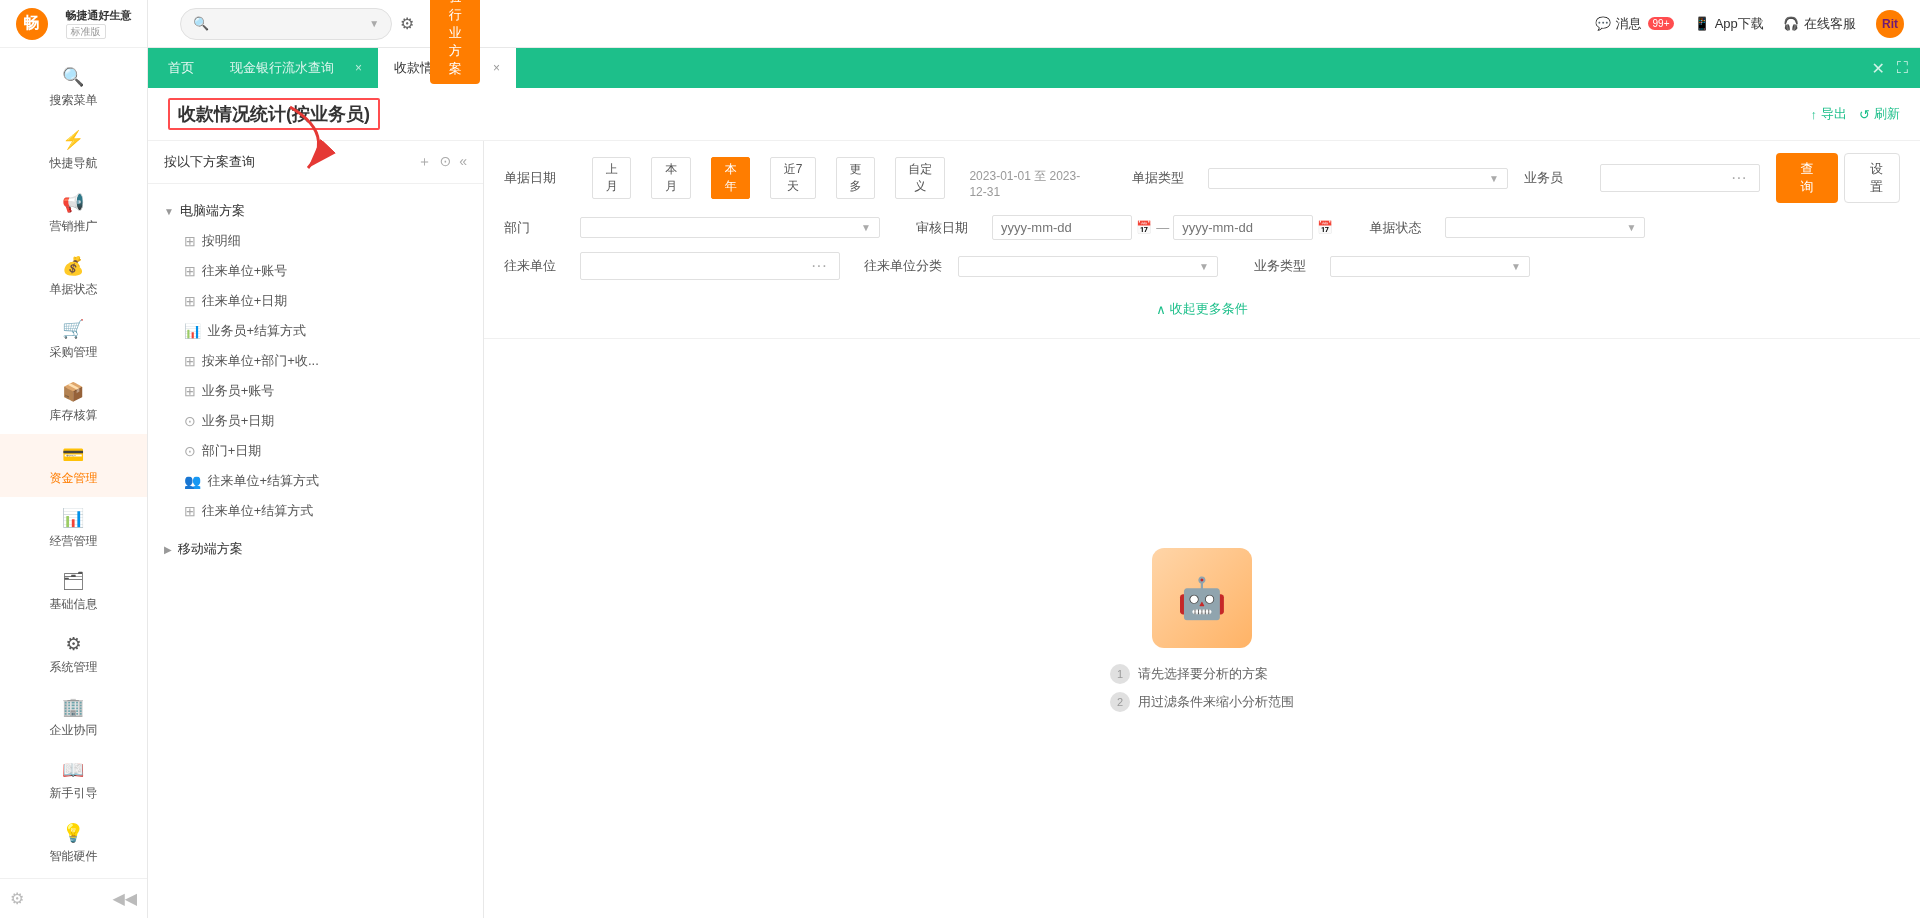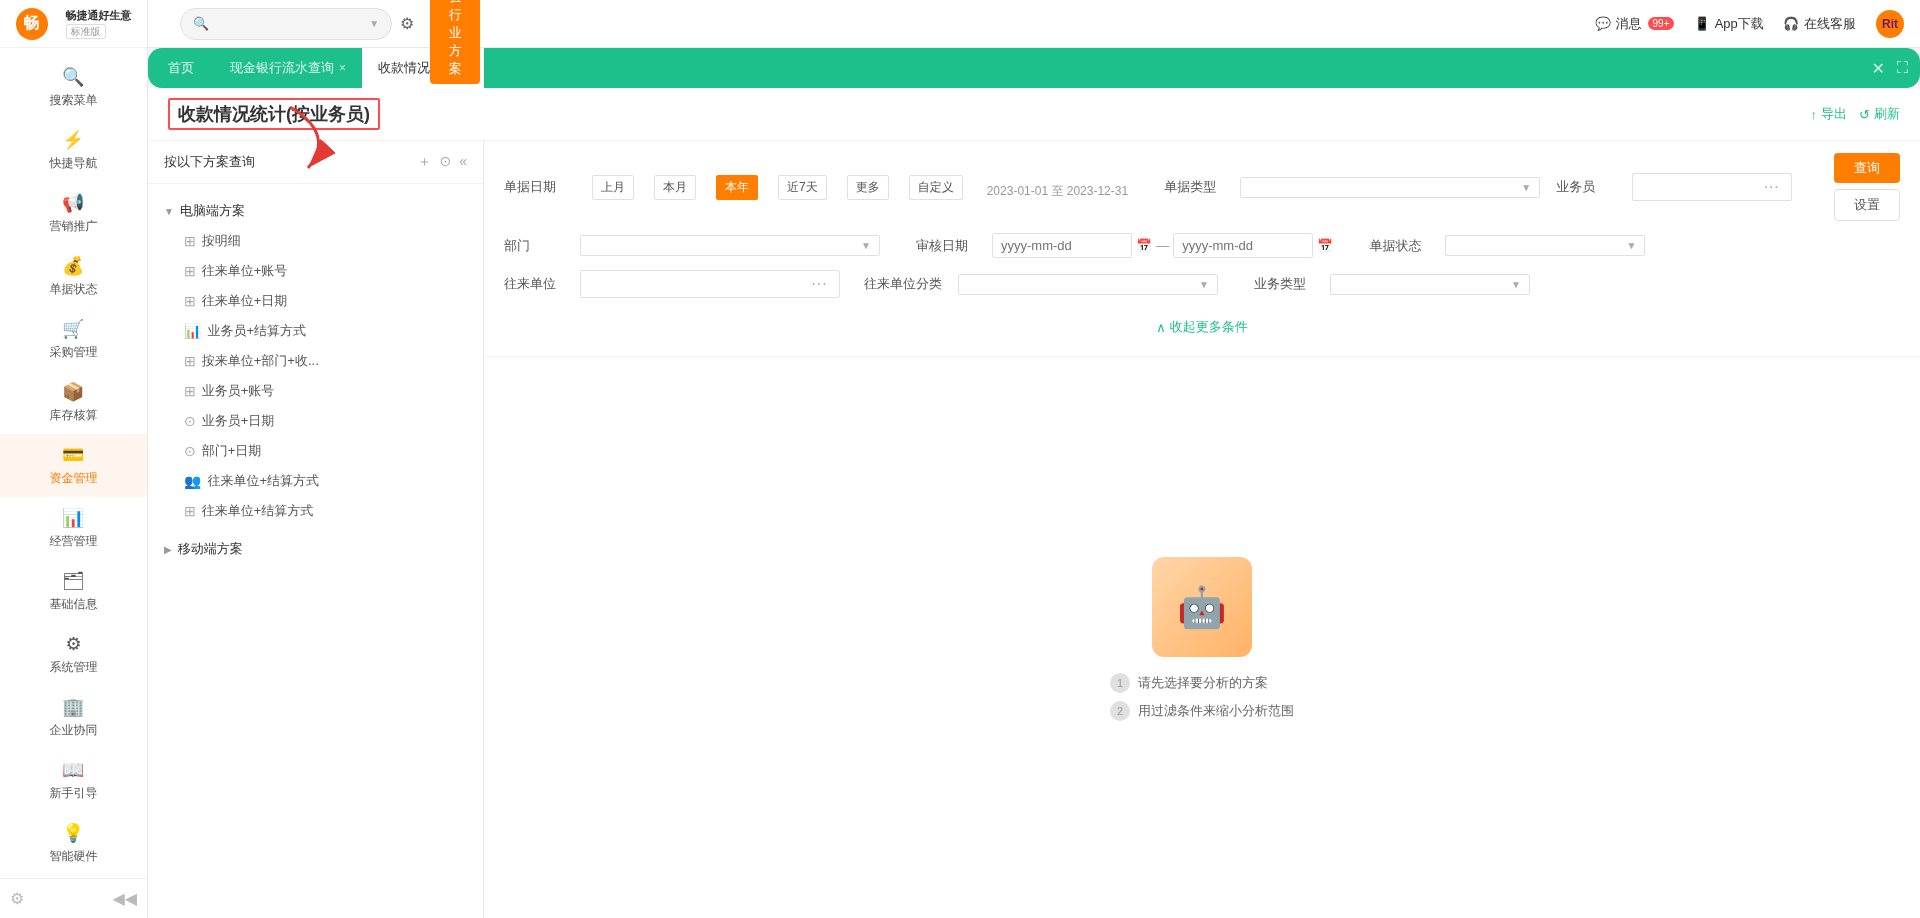--- a/index.html
+++ b/index.html
@@ -87,30 +87,29 @@
     
     .tab-bar {
       height: 40px;
       background: #1dbf8a;
       display: flex;
       align-items: center;
       padding: 0 0;
       position: fixed;
       top: 48px; left: 148px; right: 0;
       z-index: 99;
-      border-radius: 14px;
     }
     .tab-item {
       display: flex; align-items: center;
       padding: 13px 16px;
       height: 40px;
       font-size: 13px;
       color: rgba(255,255,255,0.85);
       cursor: pointer;
-      gap: 5px;
+      gap: 21px;
     }
     .tab-item.active {
       background: #fff;
       color: #333;
     }
     .tab-close {
       font-size: 12px;
       color: rgba(255,255,255,0.7);
       cursor: pointer;
     }
@@ -359,24 +358,25 @@
       cursor: pointer;
     }
     .settings-btn {
       background: #fff;
       color: #555;
       border: 1px solid #e0e0e0;
       border-radius: 4px;
       padding: 6px 16px;
       font-size: 13px;
       cursor: pointer;
+      text-align: right;
     }
     .filter-btns {
       display: flex;
-      flex-direction: column;
+      flex-direction: row;
       gap: 6px;
       margin-left: auto;
     }
     .collapse-bar {
       display: flex; align-items: center; justify-content: center;
       padding: 8px;
       color: #1dbf8a;
       font-size: 13px;
       cursor: pointer;
       gap: 4px;

